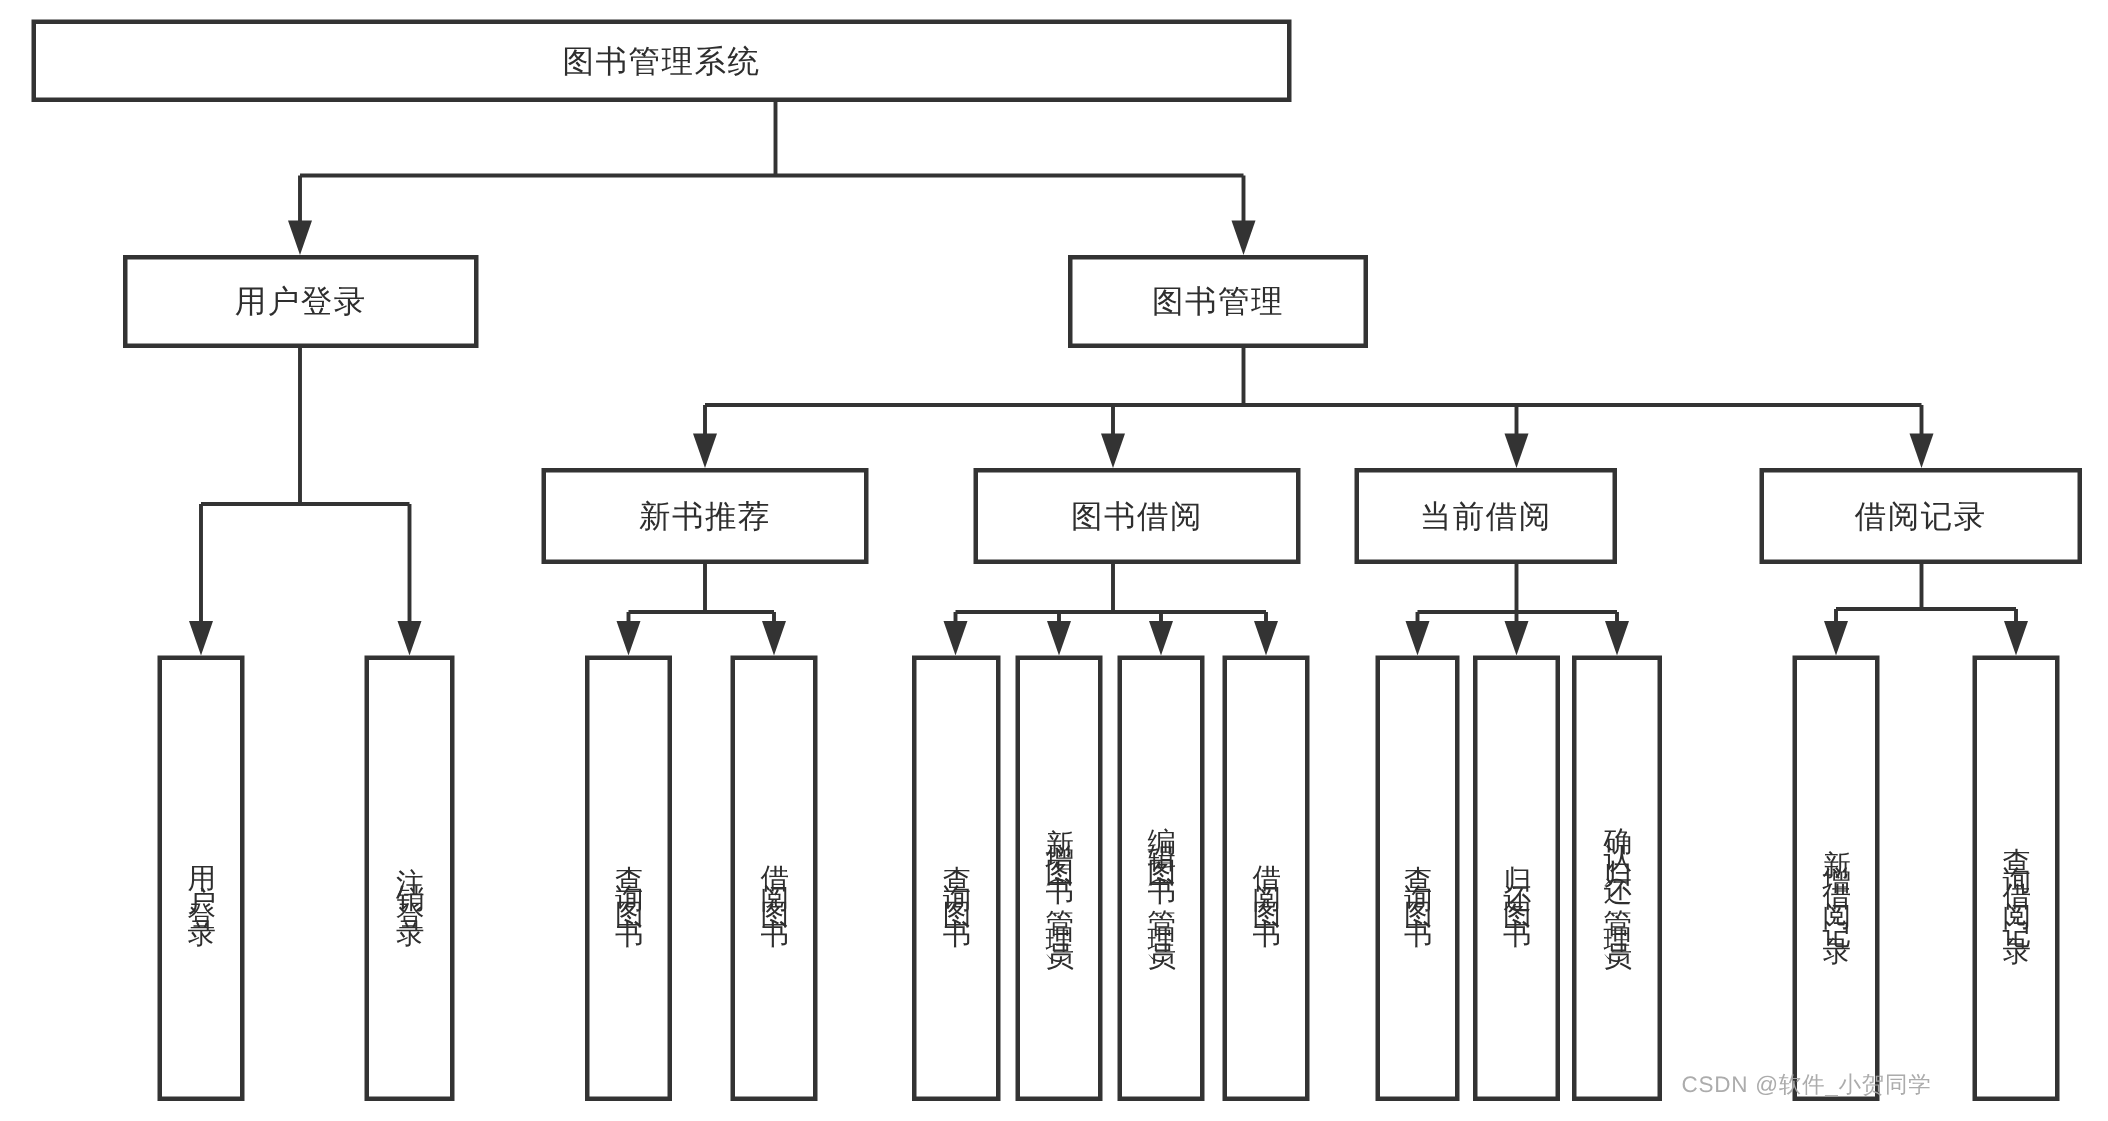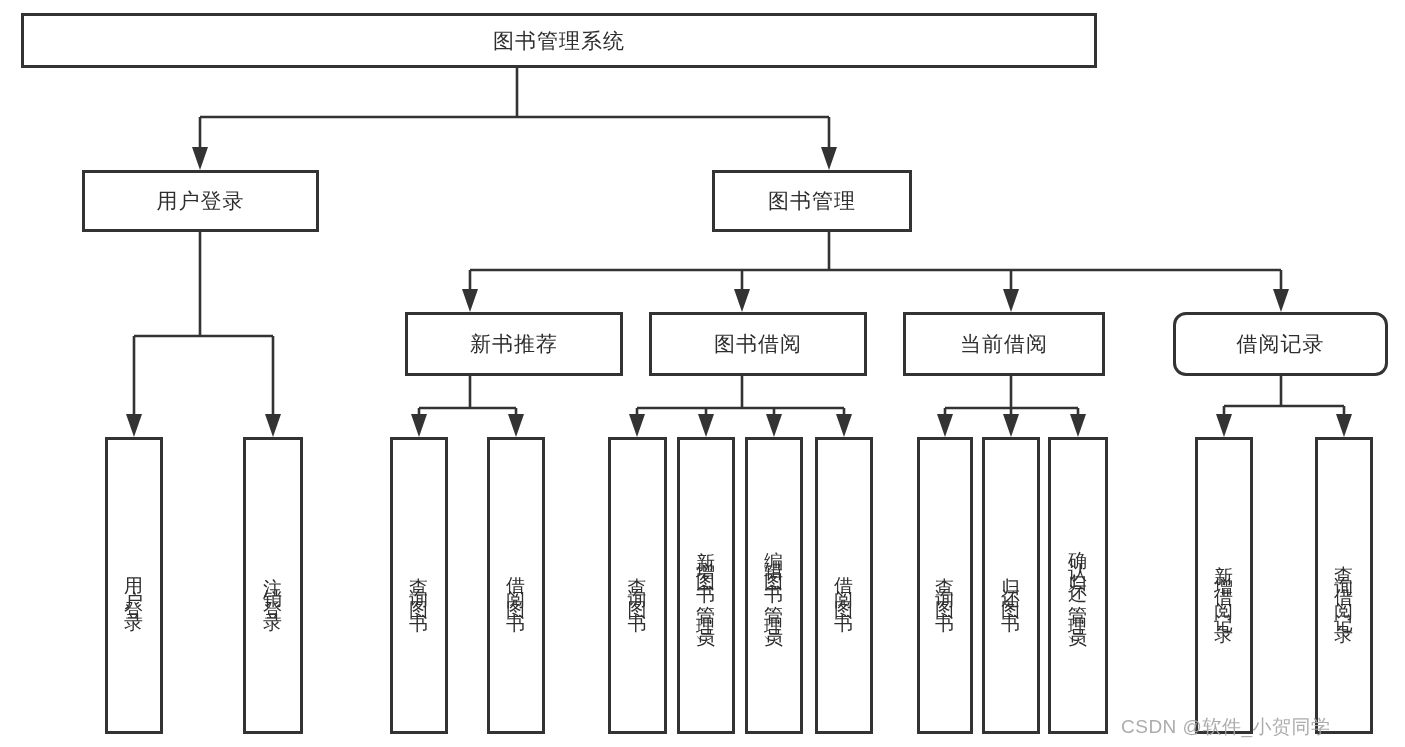--- a/index.html
+++ b/index.html
@@ -31,34 +31,34 @@
   }
   .vtext {
     writing-mode:vertical-rl; text-orientation:mixed;
     font-size:19px; color:#2e2e2e;
     letter-spacing:12px; line-height:1; white-space:nowrap;
   }
   .vbox.long .vtext { letter-spacing:11px; }
 
   .watermark {
     position:absolute; left:1121px; top:714px; z-index:3;
-    font-size:19px; color:#a8a8a8; letter-spacing:0.5px;
+    font-size:15px; color:#a8a8a8; letter-spacing:0.5px;
     white-space:nowrap; opacity:0.95;
   }
 
   
-  #box-root       { left:21px;  top:13px;  width:1076px; height:55px; }
+  #box-root       { left:21px;  top:13px;  width:840px; height:55px; }
   #box-user-login { left:82px;  top:170px; width:237px;  height:62px; }
   #box-book-mgmt  { left:712px; top:170px; width:200px;  height:62px; }
 
   
-  #box-new-book   { left:361px;  top:312px; width:218px; height:64px;margin-left:44px; }
+  #box-new-book   { left:361px;  top:312px; width:218px; height:64px; }
   #box-borrowing  { left:633px;  top:312px; width:218px; height:64px;margin-left:16px; }
-  #box-current    { left:903px;  top:312px; width:202px; height:64px; }
-  #box-records    { left:1173px; top:312px; width:215px; height:64px;border-radius:13px; }
+  #box-current    { left:903px;  top:312px; width:175px; height:64px; }
+  #box-records    { left:1173px; top:312px; width:215px; height:64px; }
 
   
   #leaf-a1 { left:105px;  width:58px; }
   #leaf-a2 { left:243px;  width:60px; }
   #leaf-b1 { left:390px;  width:58px; }
   #leaf-b2 { left:487px;  width:58px; }
   #leaf-c1 { left:608px;  width:59px; }
   #leaf-c2 { left:677px;  width:58px; }
   #leaf-c3 { left:745px;  width:58px; }
   #leaf-c4 { left:815px;  width:58px; }

